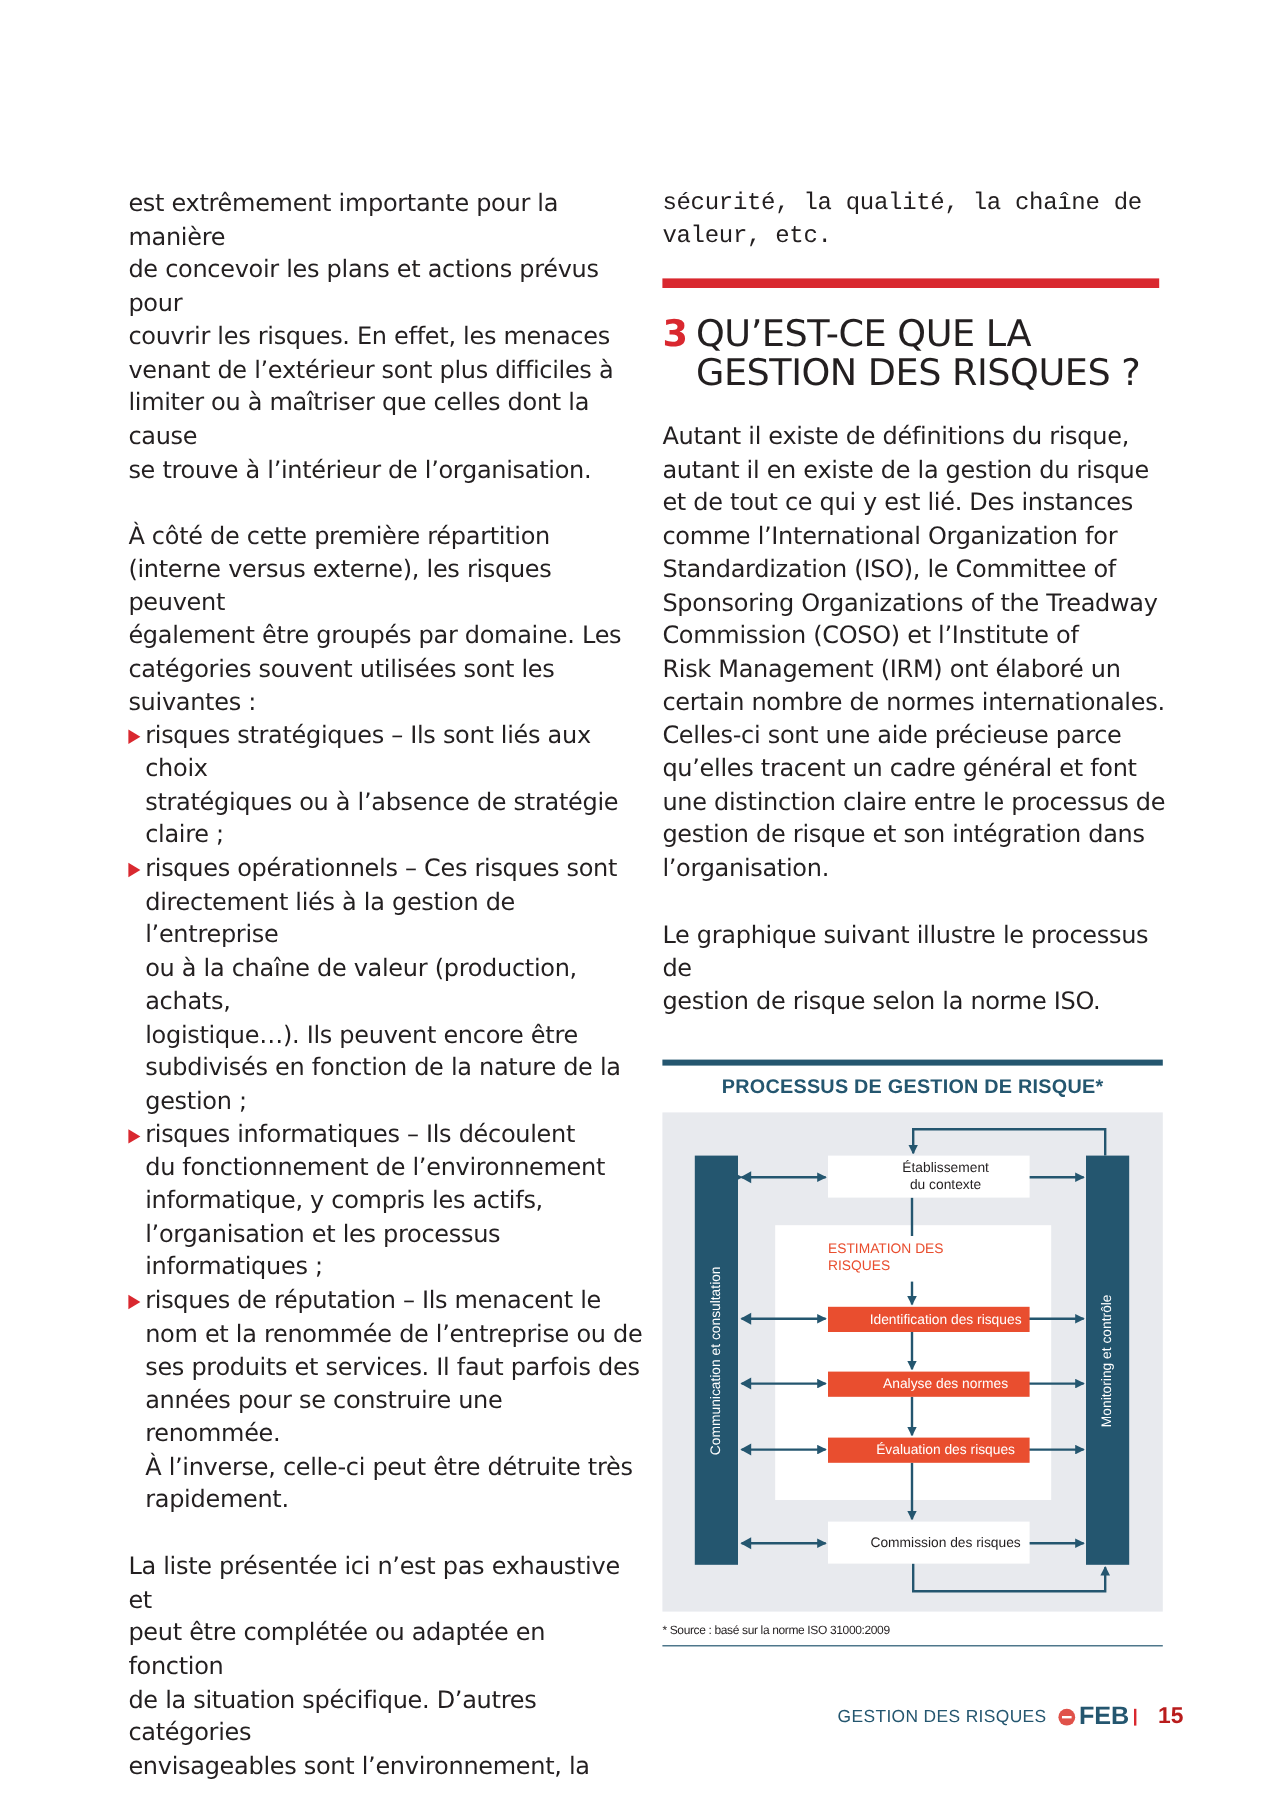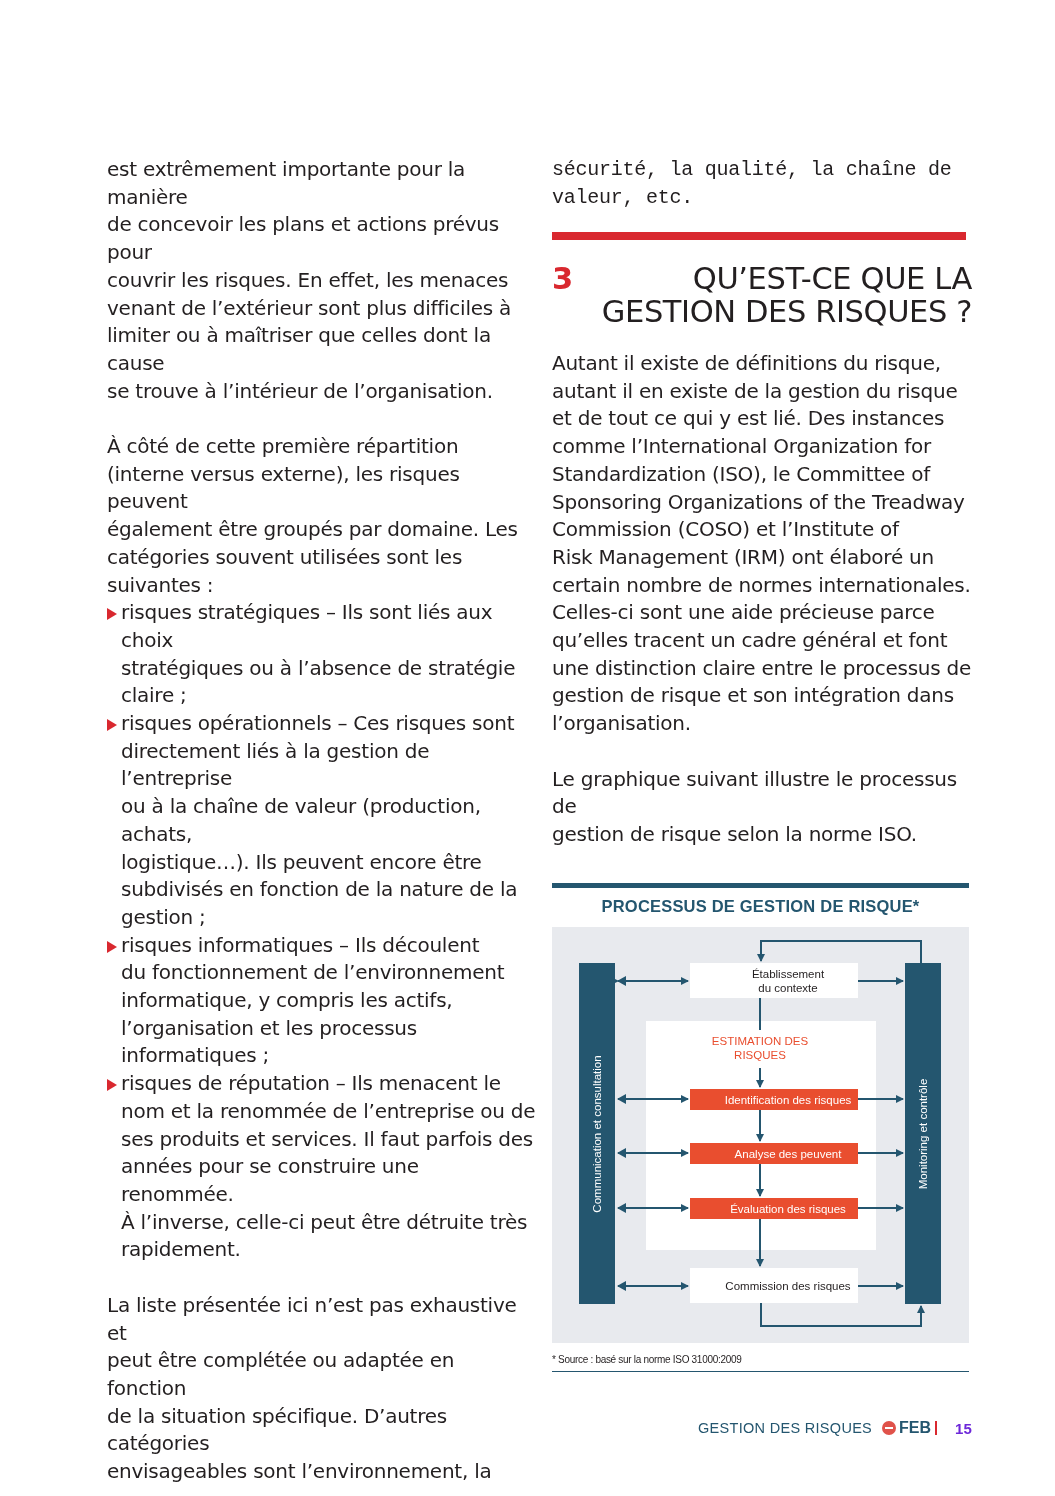--- a/index.html
+++ b/index.html
@@ -12,21 +12,21 @@
   .gap { height: 27.7px; }
   ul.bullets { list-style: none; margin: 0; padding: 0; }
   ul.bullets li { position: relative; padding-left: 14px; white-space: pre-line; }
   ul.bullets li .tri { position: absolute; left: 0; top: 9px; width: 0; height: 0;
        border-top: 6px solid transparent; border-bottom: 6px solid transparent;
        border-left: 10px solid #d9282f; }
   .redbar { position: absolute; left: 552px; top: 232px; width: 414px; height: 8px; background: #d9282f; }
   .heading { position: absolute; left: 552px; top: 262px; width: 420px;
              font-size: 30.5px; line-height: 33px; color: #231f20; letter-spacing: -0.4px; }
   .heading .num { color: #d9282f; font-weight: bold; position: absolute; left: 0; top: 0; }
-  .heading .txt { display: block; padding-left: 28px; white-space: pre-line; text-align: right; }
+  .heading .txt { display: block; padding-left: 28px; white-space: pre-line; }
 
   
   .fig-topbar { position: absolute; left: 552px; top: 883px; width: 417px; height: 5px; background: #24566f; }
   .fig-title { position: absolute; left: 552px; top: 897px; width: 417px; text-align: center;
                font-family: "Liberation Sans", sans-serif; font-weight: bold; font-size: 16.5px;
                color: #24566f; letter-spacing: 0.2px; }
   .fig-bg { position: absolute; left: 552px; top: 927px; width: 417px; height: 416px; background: #e8eaee; }
   .fig-inner { position: absolute; left: 646px; top: 1021px; width: 230px; height: 229px; background: #ffffff; }
   .vbar { position: absolute; top: 963px; width: 36px; height: 341px; background: #24566f; }
   .vbar-left { left: 579px; }
@@ -36,39 +36,39 @@
                 transform: translate(-50%, -50%) rotate(-90deg); }
   .box { position: absolute; font-family: "Liberation Sans", sans-serif; font-size: 11.5px;
          text-align: center; display: flex; align-items: center; justify-content: center; padding-left: 28px; }
   .box-white { background: #ffffff; color: #231f20; }
   .box-red { background: #e94e2f; color: #ffffff; }
   .box-ctx { left: 690px; top: 963px; width: 140px; height: 35px; line-height: 14px; white-space: pre-line; }
   .box-ident { left: 690px; top: 1089px; width: 140px; height: 21px; }
   .box-analyse { left: 690px; top: 1143px; width: 140px; height: 21px; }
   .box-eval { left: 690px; top: 1198px; width: 140px; height: 21px; }
   .box-trait { left: 690px; top: 1268px; width: 140px; height: 35px; }
-  .estim { position: absolute; left: 690px; top: 1034px; width: 140px; text-align: center;
+  .estim { position: absolute; left: 690px; top: 1034px; width: 140px; 
            font-family: "Liberation Sans", sans-serif; font-size: 11.5px; line-height: 14px;
            color: #e94e2f; white-space: pre-line; }
   .fig-svg { position: absolute; left: 0; top: 0; }
   .footnote { position: absolute; left: 552px; top: 1354px; font-family: "Liberation Sans", sans-serif;
               font-size: 10px; color: #231f20; letter-spacing: -0.3px; }
   .fig-bottomline { position: absolute; left: 552px; top: 1371px; width: 417px; height: 1px; background: #24566f; }
 
   
   .footer { position: absolute; top: 1419px; left: 698px; display: flex; align-items: center;
             font-family: "Liberation Sans", sans-serif; }
   .footer .doc-title { font-size: 14.5px; color: #24566f; letter-spacing: 0.3px; }
   .footer .logo { display: flex; align-items: center; margin-left: 10px; }
   .footer .logo-mark { width: 14px; height: 14px; border-radius: 50%; background: #e0524a; margin-right: 3px;
                        position: relative; }
   .footer .logo-mark::after { content: ""; position: absolute; left: 3px; top: 6px; width: 8px; height: 2px; background: #fff; }
-  .footer .logo-text { font-weight: bold; font-size: 16px; color: #24566f; }
+  .footer .logo-text { font-weight: bold; font-size: 21px; color: #24566f; }
   .footer .sep { width: 2px; height: 14px; background: #d9282f; margin-left: 4px; }
-  .footer .page-num { font-weight: bold; font-size: 15px; color: #6d28d9; margin-left: 18px; }
+  .footer .page-num { font-weight: bold; font-size: 19px; color: #b91c1c; margin-left: 18px; }
 </style>
 </head>
 <body>
 
 <div class="col col-left">
   <p class="para">est extrêmement importante pour la manière
 de concevoir les plans et actions prévus pour
 couvrir les risques. En effet, les menaces
 venant de l’extérieur sont plus difficiles à
 limiter ou à maîtriser que celles dont la cause
@@ -195,21 +195,21 @@
     <path d="M831,1208 l9,-5 l0,10 Z"></path>
     <path d="M831,1286 l9,-5 l0,10 Z"></path>
   </g>
 </svg>
 
 <div class="box box-white box-ctx">Établissement
 du contexte</div>
 <div class="estim">ESTIMATION DES
 RISQUES</div>
 <div class="box box-red box-ident">Identification des risques</div>
-<div class="box box-red box-analyse">Analyse des peuvent</div>
+<div class="box box-red box-analyse">Analyse des normes</div>
 <div class="box box-red box-eval">Évaluation des risques</div>
 <div class="box box-white box-trait">Commission des risques</div>
 
 <div class="footnote">* Source : basé sur la norme ISO 31000:2009</div>
 <div class="fig-bottomline"></div>
 
 <div class="footer">
   <span class="doc-title">GESTION DES RISQUES</span>
   <span class="logo">
     <span class="logo-mark"></span>

